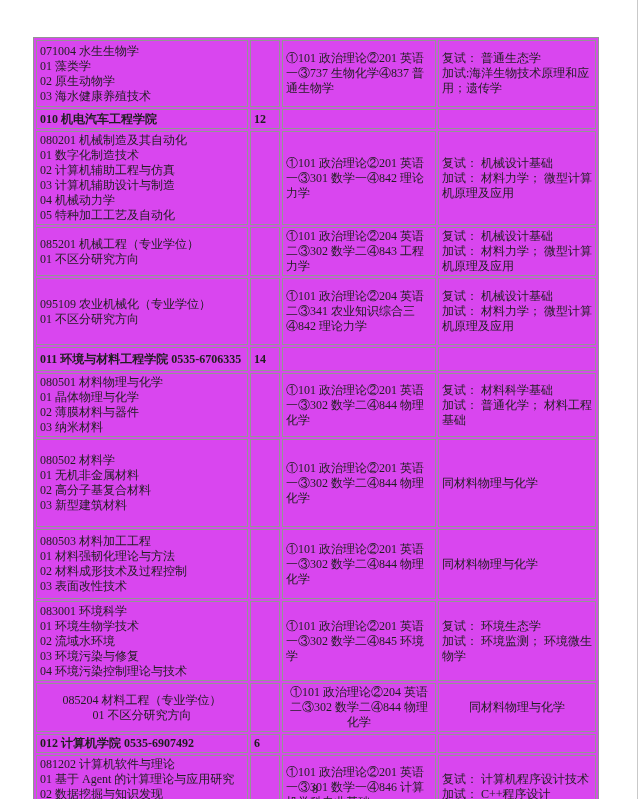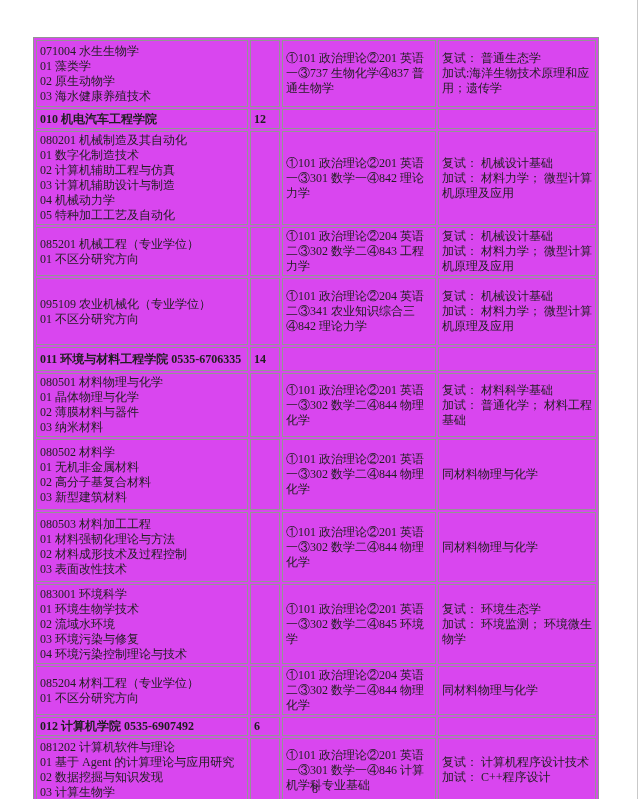--- a/index.html
+++ b/index.html
@@ -44,24 +44,24 @@
   col.c4 { width: 158px; }
   tr.section td { font-weight: bold; white-space: nowrap; }
   
   tbody tr:nth-child(1)  { height: 67px; }
   tbody tr:nth-child(2)  { height: 20px; border-radius: 7px; }
   tbody tr:nth-child(3)  { height: 86px; }
   tbody tr:nth-child(4)  { height: 48px; }
   tbody tr:nth-child(5)  { height: 67px; }
   tbody tr:nth-child(6)  { height: 24px; }
   tbody tr:nth-child(7)  { height: 52px; }
-  tbody tr:nth-child(8)  { height: 71px; }
+  tbody tr:nth-child(8)  { height: 88px; }
   tbody tr:nth-child(9)  { height: 70px; border-radius: 14px; }
   tbody tr:nth-child(10) { height: 80px; padding-left: 23px; }
-  tbody tr:nth-child(11) { height: 43px; }
+  tbody tr:nth-child(11) { height: 43px; text-align: center; }
   tbody tr:nth-child(12) { height: 19px; border-radius: 7px; }
   tbody tr:nth-child(13) { height: 60px; }
   .footer {
     position: absolute; top: 782px; left: 33px; width: 564px;
     text-align: center; font-size: 12px; color: #1f1f1f;
   }
 </style>
 </head>
 <body>
 

